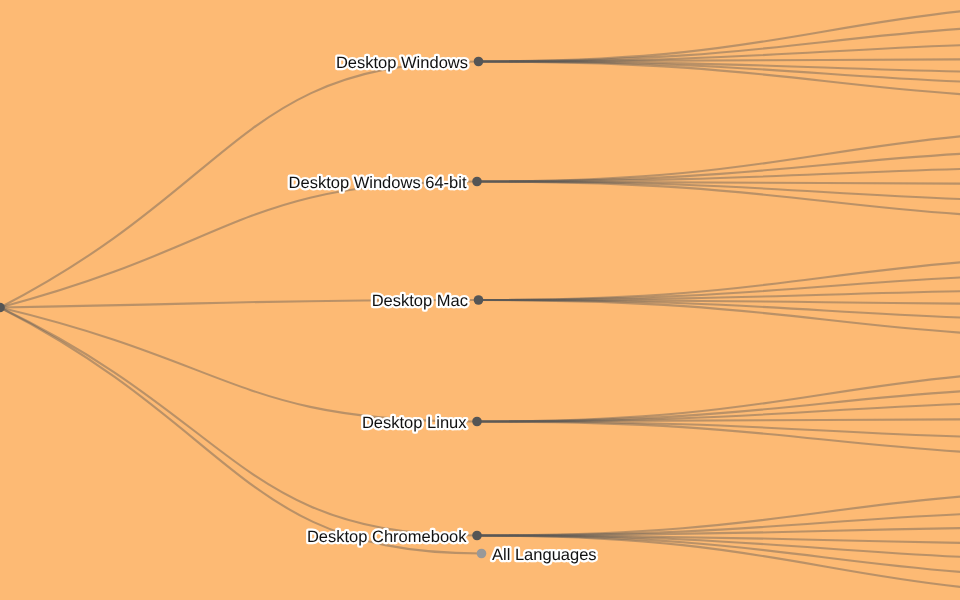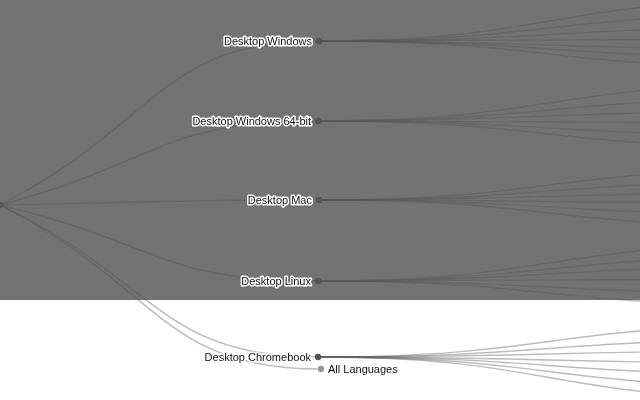--- a/index.html
+++ b/index.html
@@ -7,22 +7,22 @@
     padding: 0;
     background: #ffffff;
     width: 640px;
     height: 400px;
     overflow: hidden;
     font-family: "Liberation Sans", sans-serif;
   }
   .stage {
     position: relative;
     width: 640px;
-    height: 300px;
-    background: #737373;
+    height: 400px;
+    background: #fdba74;
   }
   svg { display: block; }
   .tree-link {
     fill: none;
   }
   .tree-label {
     paint-order: stroke;
     stroke-linejoin: round;
     stroke-linecap: round;
     cursor: default;

